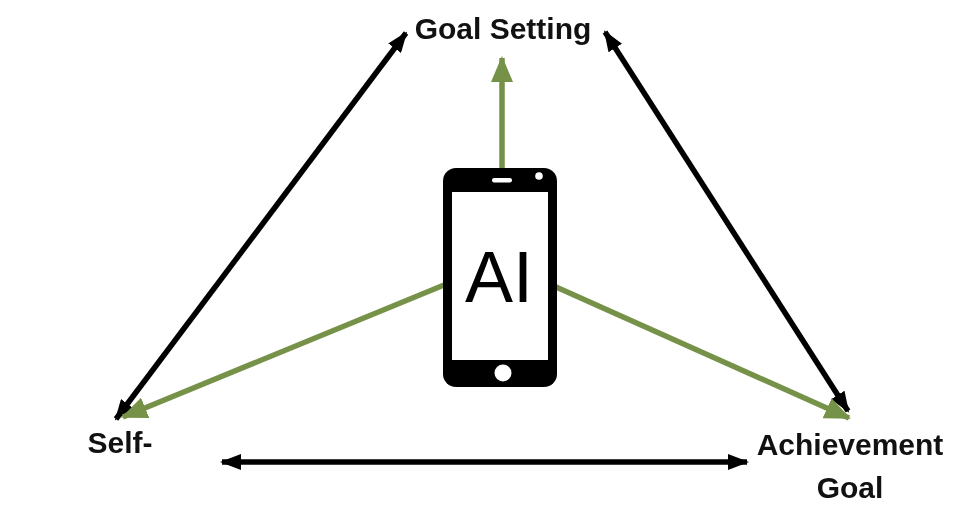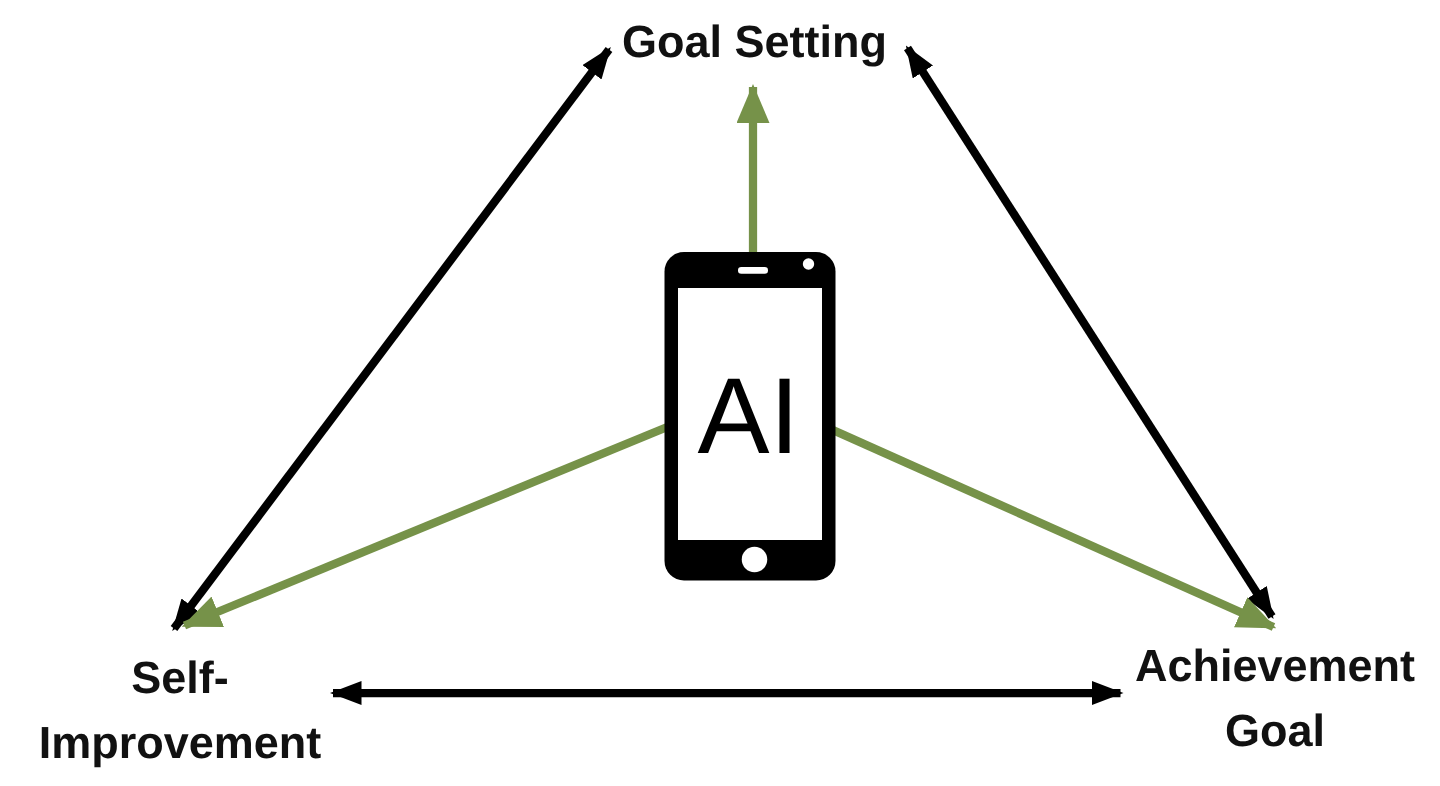--- a/index.html
+++ b/index.html
@@ -27,21 +27,21 @@
     transform: translateX(-50%);
     text-align: center;
     font-weight: 700;
     font-size: 30px;
     line-height: 43px;
     color: #111111;
     white-space: nowrap;
   }
   .node-label .lbl-line { display: block; }
   #label-goal-setting   { left: 503px; top: 11px;  line-height: 36px; }
-  #label-self-improvement { left: 120px; top: 421px; margin-top: 10px; }
+  #label-self-improvement { left: 120px; top: 421px; }
   #label-goal-achievement { left: 850px; top: 423px; }
 </style>
 </head>
 <body>
 
 <div class="stage">
 
   <svg class="arrow-layer" width="960" height="524" viewBox="0 0 960 524">
     <defs>
       <marker id="headGreen" markerUnits="userSpaceOnUse" markerWidth="26" markerHeight="22" refX="24" refY="11" orient="auto-start-reverse">
@@ -67,21 +67,20 @@
       <circle cx="539" cy="176" r="3.8" fill="#ffffff"></circle>
       <circle cx="503" cy="373" r="8.5" fill="#ffffff"></circle>
       <text x="499" y="302" font-size="72" font-weight="400" text-anchor="middle" font-family="Liberation Sans, sans-serif" fill="#000000">AI</text>
     </g>
   </svg>
 
   <div class="node-label" id="label-goal-setting">Goal Setting</div>
 
   <div class="node-label" id="label-self-improvement">
     <span class="lbl-line">Self-</span>
-    <span class="lbl-line">Improvement</span>
   </div>
 
   <div class="node-label" id="label-goal-achievement">
     <span class="lbl-line">Achievement</span>
     <span class="lbl-line">Goal</span>
   </div>
 
 </div>
 
 </body></html>

